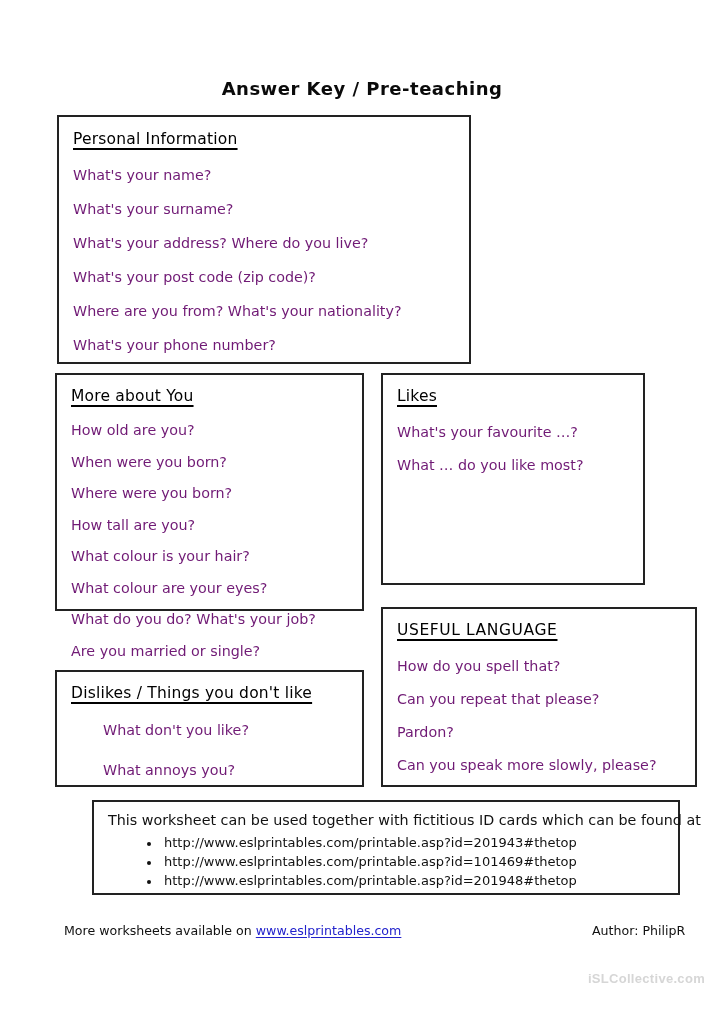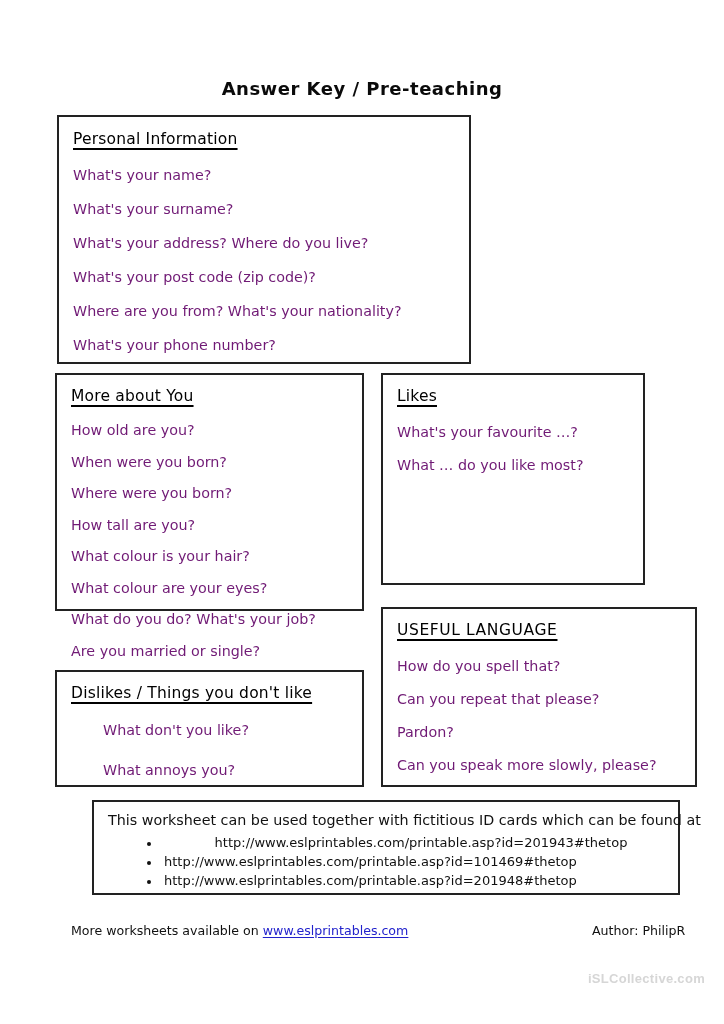--- a/index.html
+++ b/index.html
@@ -138,36 +138,36 @@
     padding: 0;
   }
   .url-list li {
     position: relative;
     font-size: 13px;
     color: #111111;
     padding-left: 56px;
     margin-top: 4px;
     white-space: nowrap;
   }
-  .url-list li:first-child { margin-top: 0; text-align: center; }
+  .url-list li:first-child { margin-top: 0; }
   .url-list li::before {
     content: "";
     position: absolute;
     left: 39px;
     top: 7px;
     width: 4px;
     height: 4px;
     background: #111111;
     border-radius: 50%;
   }
 
   
   .footer-left {
     position: absolute;
-    left: 71px;
+    left: 64px;
     top: 923px;
     font-size: 12.6px;
     color: #111111;
     white-space: nowrap;
   }
   .footer-link {
     color: #2222cc;
     text-decoration: underline;
     text-underline-offset: 2px;
   }

